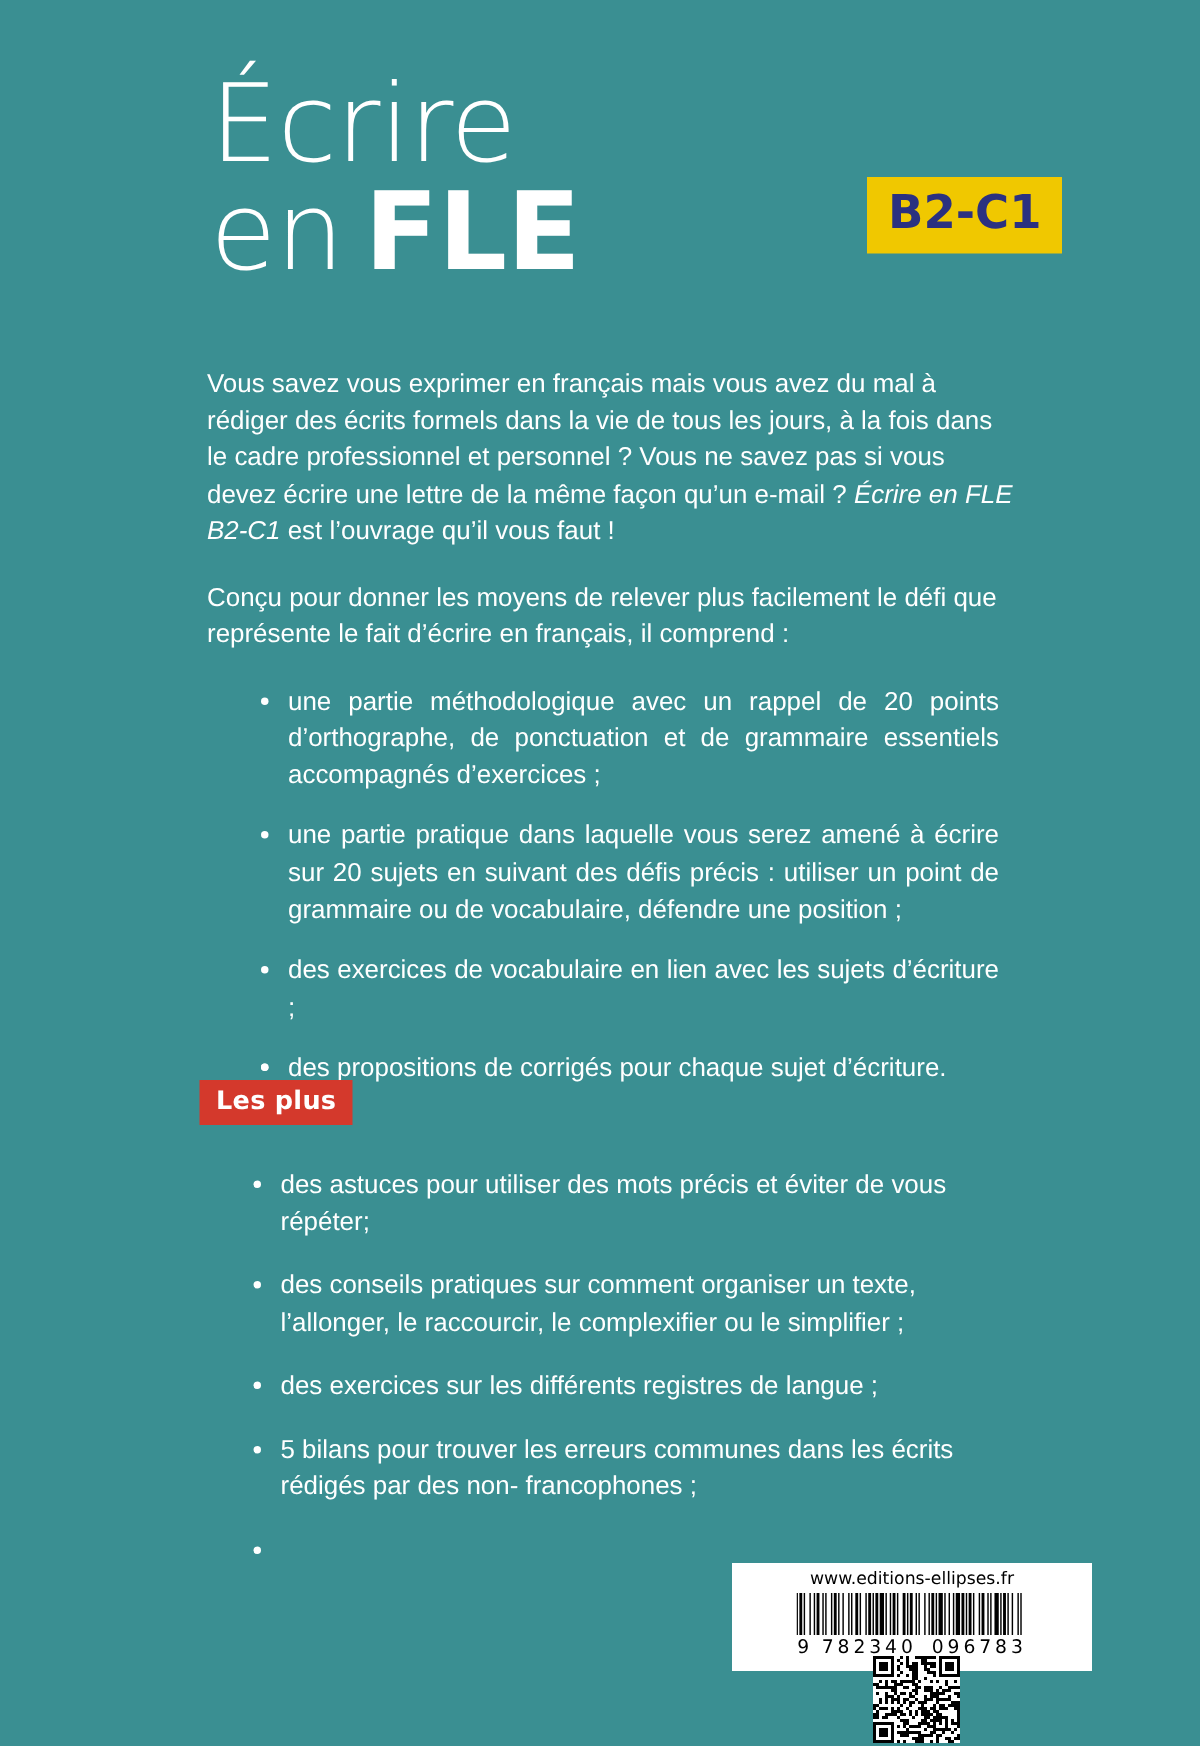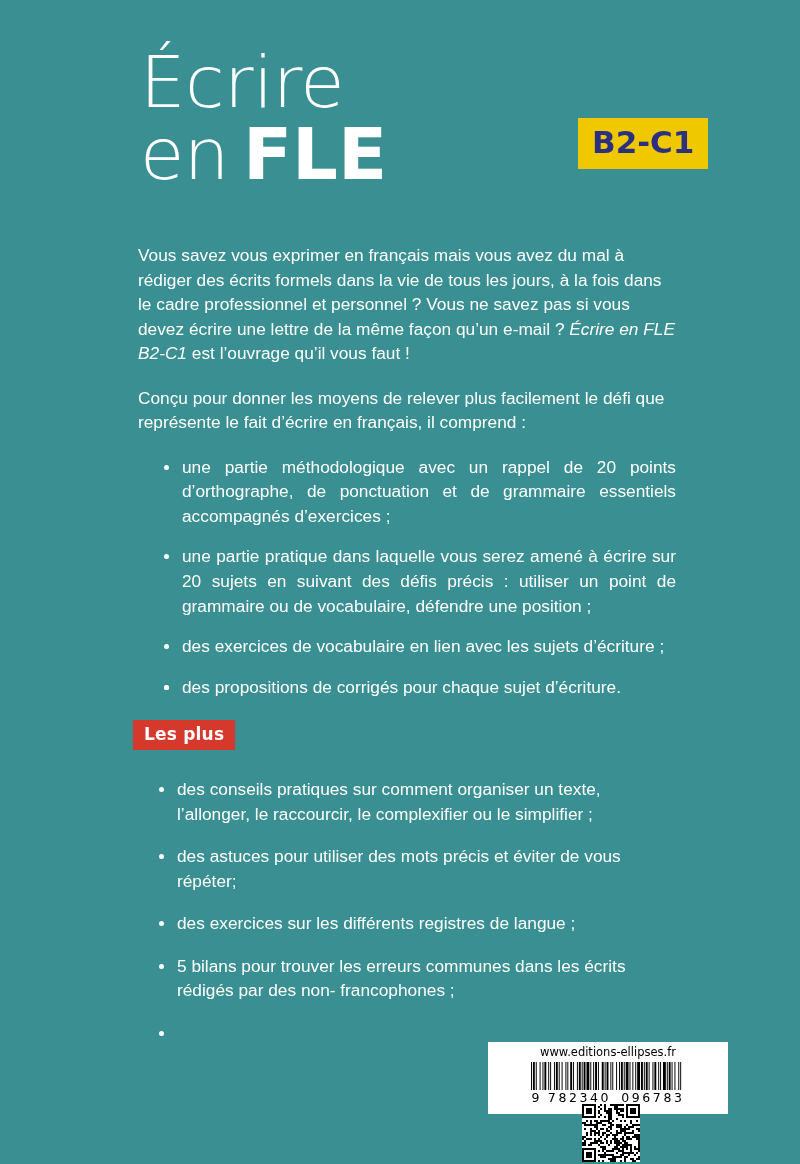--- a/index.html
+++ b/index.html
@@ -81,21 +81,21 @@
     font-size: 17.3px;
     line-height: 1.42;
     color: #ffffff;
   }
   p.para .it {
     font-style: italic;
   }
 
   ul.bullets {
     list-style: none;
-    margin: 0;
+    margin: 10px;
     padding: 0;
   }
   ul.bullets li {
     position: relative;
     padding-left: 44px;
     margin-bottom: 16px;
     font-size: 17.3px;
     line-height: 1.42;
     color: #ffffff;
   }
@@ -219,22 +219,22 @@
       <li><span class="dot"></span><span>des exercices de vocabulaire en lien avec les sujets d’écriture ;</span></li>
       <li><span class="dot"></span></li>
       <li><span class="dot"></span><span>des propositions de corrigés pour chaque sujet d’écriture.</span></li>
     </ul>
 
   </div>
 
   <div class="plus-section">
     <div class="plus-badge">Les plus</div>
     <ul class="bullets">
+      <li><span class="dot"></span><span>des astuces pour utiliser des mots précis et éviter de vous répéter;</span></li>
       <li><span class="dot"></span><span>des conseils pratiques sur comment organiser un texte, l’allonger, le raccourcir, le complexifier ou le simplifier ;</span></li>
-      <li><span class="dot"></span><span>des astuces pour utiliser des mots précis et éviter de vous répéter;</span></li>
       <li><span class="dot"></span><span>des exercices sur les différents registres de langue ;</span></li>
       <li><span class="dot"></span><span>5 bilans pour trouver les erreurs communes dans les écrits rédigés par des non- francophones ;</span></li>
       <li><span class="dot"></span></li>
     </ul>
   </div>
 
   <div class="barcode-block">
     <div class="barcode-left">
       <div class="barcode-url">www.editions-ellipses.fr</div>
       <svg class="bars" viewBox="0 0 160 30" preserveAspectRatio="none" aria-hidden="true">

